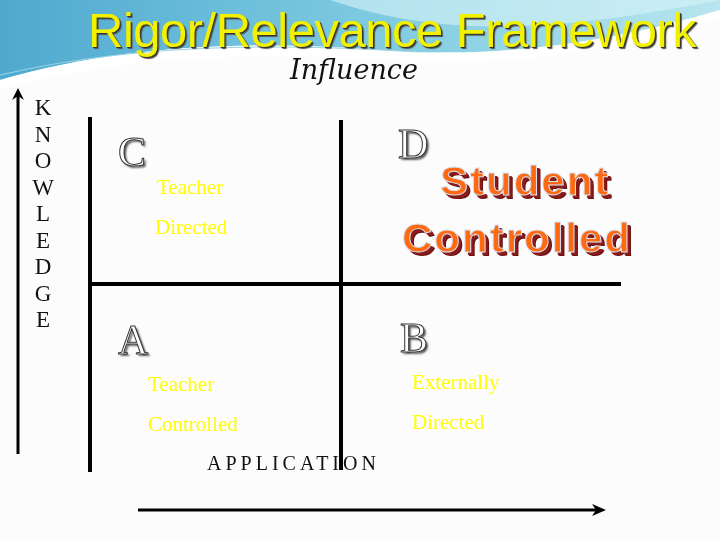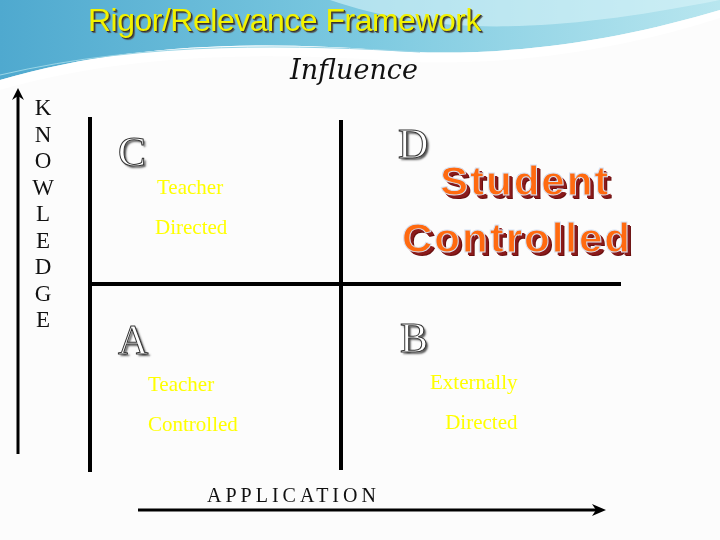--- a/index.html
+++ b/index.html
@@ -5,21 +5,21 @@
     html, body { margin: 0; padding: 0; }
     body {
       width: 720px; height: 540px; position: relative; overflow: hidden;
       background: #fcfcfc;
       font-family: "Liberation Serif", serif;
     }
     .banner { position: absolute; left: 0; top: 0; width: 720px; height: 90px; }
     .title {
       position: absolute; left: 88px; top: 2px;
       font-family: "Liberation Sans", sans-serif;
-      font-size: 32px; color: #f2f200;
+      font-size: 49px; color: #f2f200;
       text-shadow: 1px 1px 0 #333, 2px 2px 1px #555;
       letter-spacing: -0.5px;
     }
     .subtitle {
       position: absolute; left: 290px; top: 54px;
       font-family: "DejaVu Serif", serif; font-style: italic;
       font-size: 27px; color: #111;
     }
     .knowledge {
       position: absolute; left: 32px; top: 95px; width: 22px;
@@ -36,21 +36,21 @@
       position: absolute; font-size: 21px; line-height: 40px; color: #ffff00;
     }
     .wordart {
       position: absolute; font-family: "Liberation Sans", sans-serif; font-weight: bold;
       font-size: 42px; color: #ff6a10; letter-spacing: 2px;
       -webkit-text-stroke: 1px #d7e3f5;
       text-shadow: 3px 3px 0 #8b1a1a, 4px 4px 0 #6a0f0f;
       transform: scaleY(0.95);
     }
     .app-label {
-      position: absolute; left: 207px; top: 484px;
+      position: absolute; left: 207px; top: 452px;
       font-size: 20px; letter-spacing: 4px; color: #111;
     }
   </style>
 </head>
 <body>
 
 <svg class="banner" viewBox="0 0 720 90" preserveAspectRatio="none">
   <defs>
     <linearGradient id="bg1" x1="0" y1="0" x2="1" y2="0">
       <stop offset="0" stop-color="#4fa9cf"></stop>
@@ -98,21 +98,21 @@
 <div class="wordart" style="left:440px;top:158px;">Student</div>
 <div class="wordart" style="left:402px;top:215px;">Controlled</div>
 
 <div class="quad-letter" style="left:118px;top:316px;">A</div>
 <div class="quad-text" style="left:148px;top:364px;">
   <div>Teacher</div>
   <div>Controlled</div>
 </div>
 
 <div class="quad-letter" style="left:400px;top:314px;">B</div>
-<div class="quad-text" style="left:430px;top:362px;text-align:right;">
+<div class="quad-text" style="left:412px;top:362px;">
   <div>Externally</div>
   <div>Directed</div>
 </div>
 
 <div class="app-label">APPLICATION</div>
 <svg style="position:absolute;left:136px;top:502px;" width="472" height="16">
   <line x1="2" y1="8" x2="462" y2="8" stroke="#000" stroke-width="3"></line>
   <path d="M456,2 L470,8 L456,14 L460,8 Z" fill="#000"></path>
 </svg>
 

